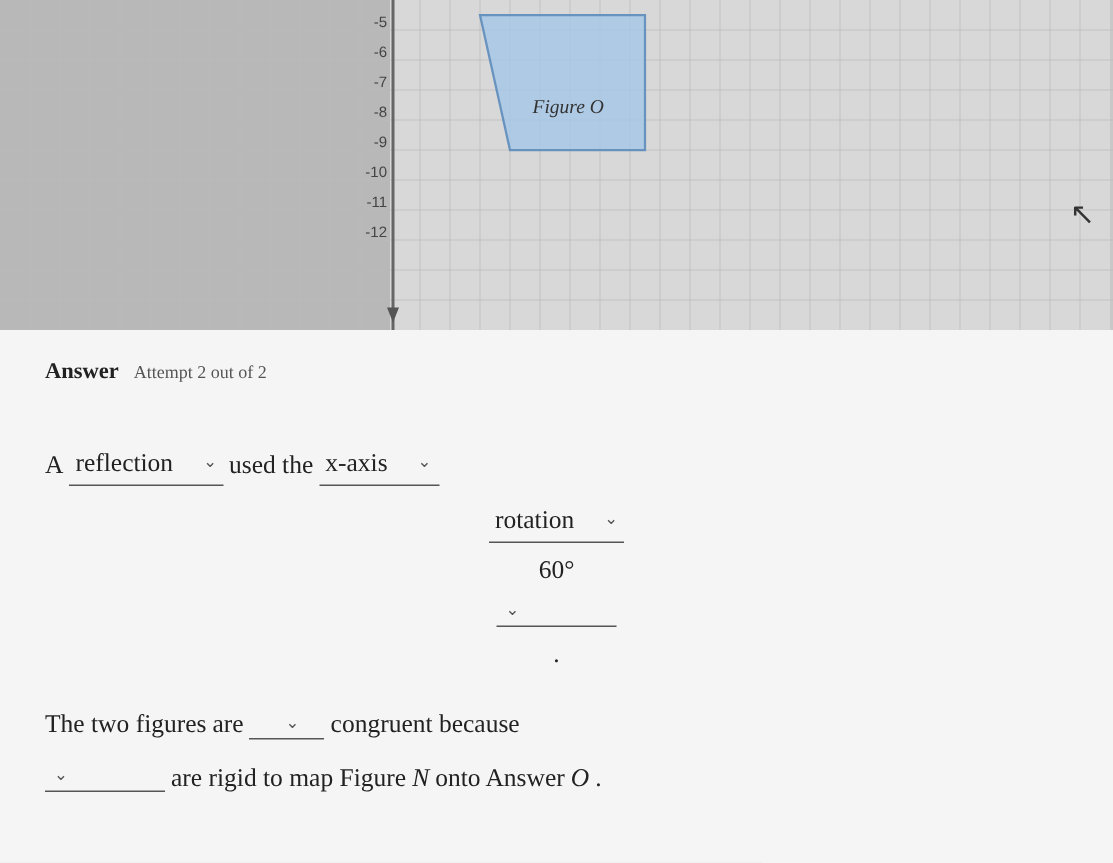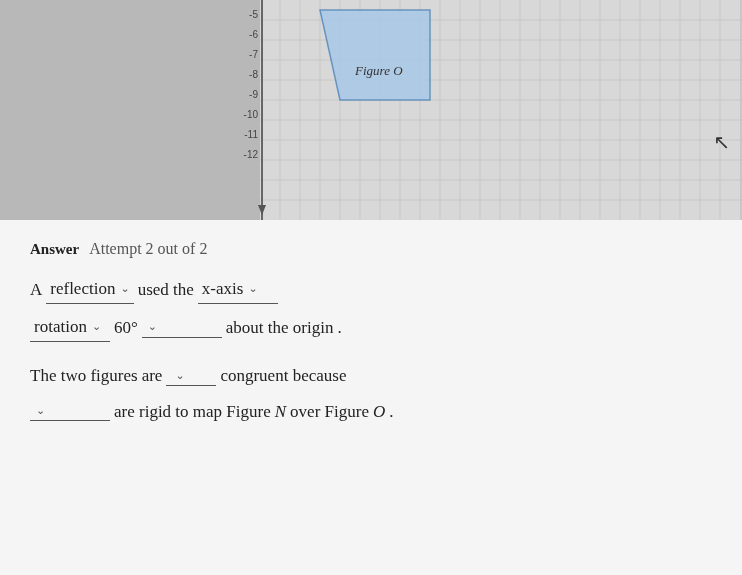--- a/index.html
+++ b/index.html
@@ -61,61 +61,62 @@
     .answer-section {
       background: #f5f5f5;
       flex: 1;
       padding: 20px 30px 16px 30px;
     }
 
     .answer-header {
       display: flex;
       align-items: baseline;
       gap: 10px;
-      margin-bottom: 16px;
+      margin-bottom: 37px;
     }
 
     .answer-label {
       font-weight: bold;
       font-size: 15px;
       color: #222;
     }
 
     .attempt-label {
-      font-size: 16px;
+      font-size: 12px;
       color: #555;
     }
 
     
     .sentence-row {
       display: flex;
       align-items: center;
       flex-wrap: wrap;
       gap: 4px;
       margin-bottom: 8px;
       font-size: 17px;
       color: #222;
       line-height: 1.6;
     }
 
     .sentence-row.indent {
       padding-left: 0;
+      flex-direction: column;
     }
 
     .static-text {
       font-size: 17px;
       color: #222;
     }
 
     .dropdown-select {
       display: inline-flex;
       align-items: center;
       border-bottom: 1.5px solid #555;
       padding: 1px 4px;
-      gap: 3px;
+      gap: 18px;
       cursor: pointer;
       font-size: 17px;
       color: #222;
       background: transparent;
       min-width: 80px;
     }
 
     .dropdown-select .chevron {
       font-size: 11px;
       color: #555;
@@ -245,21 +246,20 @@
 
       <div class="sentence-row indent">
         <span class="dropdown-select">
           <span>rotation</span>
           <span class="chevron">⌄</span>
         </span>
         <span class="static-text">60°</span>
         <span class="dropdown-select">
           <span class="chevron">⌄</span>
         </span>
-        <span class="static-text">about the origin</span>
         <span class="static-text">.</span>
       </div>
     </div>
 
     <div class="sentence-group-2">
       <div class="sentence-row">
         <span class="static-text">The two figures</span>
         <span class="static-text">are</span>
         <span class="dropdown-select" style="min-width:50px;">
           <span></span>
@@ -267,20 +267,20 @@
         </span>
         <span class="static-text">congruent because</span>
       </div>
 
       <div class="sentence-row">
         <span class="dropdown-select">
           <span class="chevron">⌄</span>
         </span>
         <span class="static-text">are rigid to map Figure</span>
         <span class="static-text" style="font-style:italic;">N</span>
-        <span class="static-text">over Figure</span>
+        <span class="static-text">onto Answer</span>
         <span class="static-text" style="font-style:italic;">O</span>
         <span class="static-text">.</span>
       </div>
     </div>
 
   </div>
 </div>
 
 </body></html>

